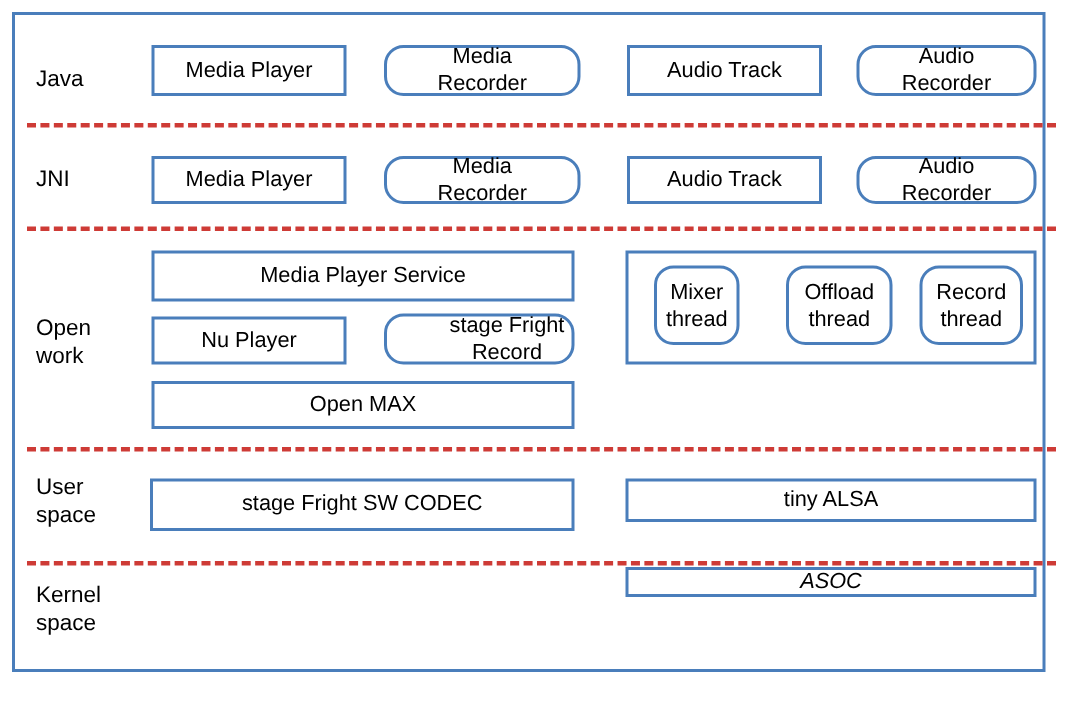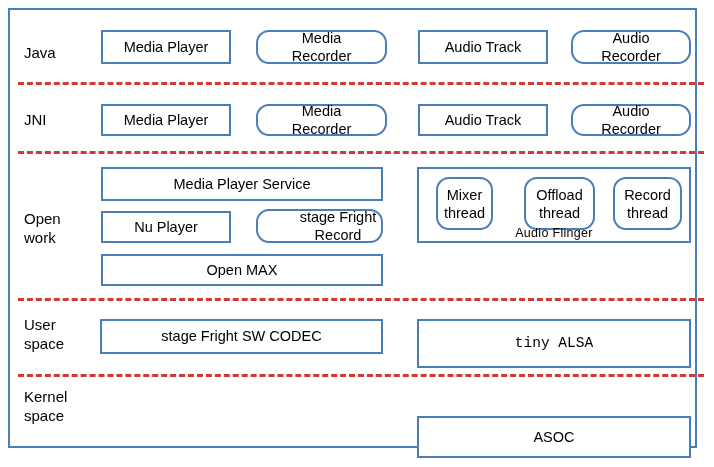--- a/index.html
+++ b/index.html
@@ -174,39 +174,38 @@
     <div class="box two-line" style="left:105px; top:8px; width:71px; height:53px;">
       <span class="txt">Offload
 thread</span>
     </div>
 
     <div class="box two-line" style="left:194px; top:8px; width:69px; height:53px;">
       <span class="txt">Record
 thread</span>
     </div>
 
-    <div class="group-caption" style="top:57px;">Audio    Flinger</div>
   </div>
 
 
   <div class="separator" style="top:298px;"></div>
 
   <div class="layer-label" style="left:24px; top:315px;">User
 space</div>
 
   <div class="box" style="left:100px; top:319px; width:283px; height:35px;">
     <span class="txt">stage Fright  SW  CODEC</span>
   </div>
 
-  <div class="box" style="left:417px; top:319px; width:274px; height:49px;font-family:Liberation Mono, monospace;">
+  <div class="box" style="left:417px; top:319px; width:274px; height:29px;">
     <span class="txt">tiny ALSA</span>
   </div>
 
   <div class="separator" style="top:374px;"></div>
 
   <div class="layer-label" style="left:24px; top:387px;">Kernel
 space</div>
 
-  <div class="box" style="left:417px; top:416px; width:274px; height:42px;">
+  <div class="box" style="left:417px; top:378px; width:274px; height:20px;font-style:italic;">
     <span class="txt">ASOC</span>
   </div>
 
 </div>
 
 </body></html>

